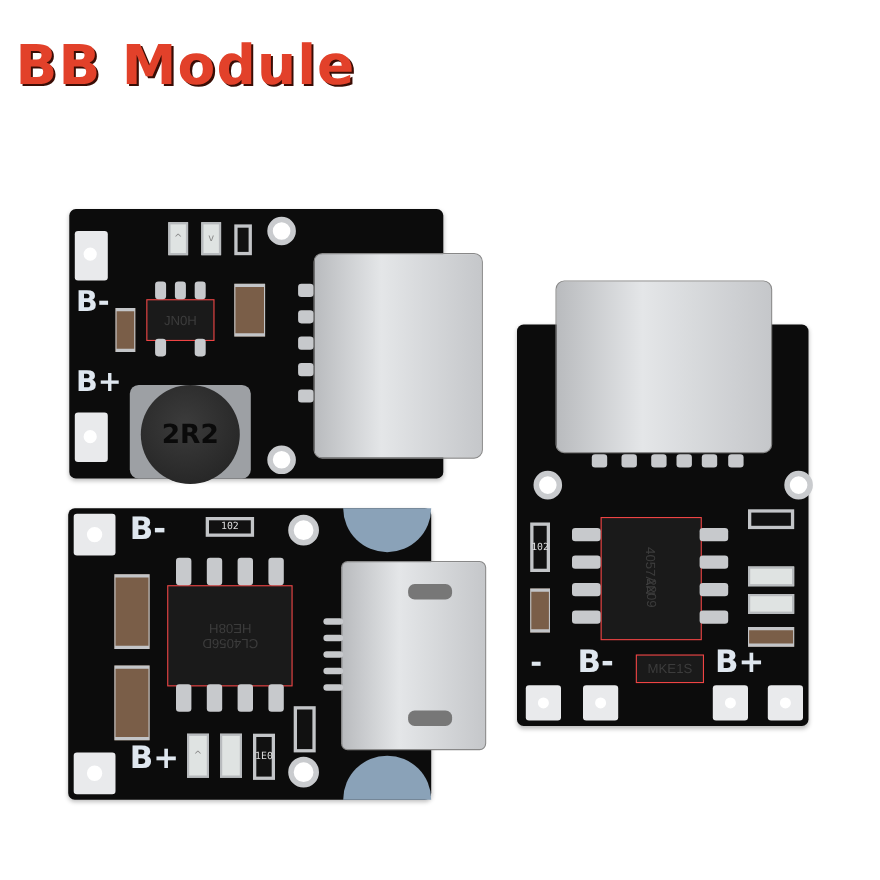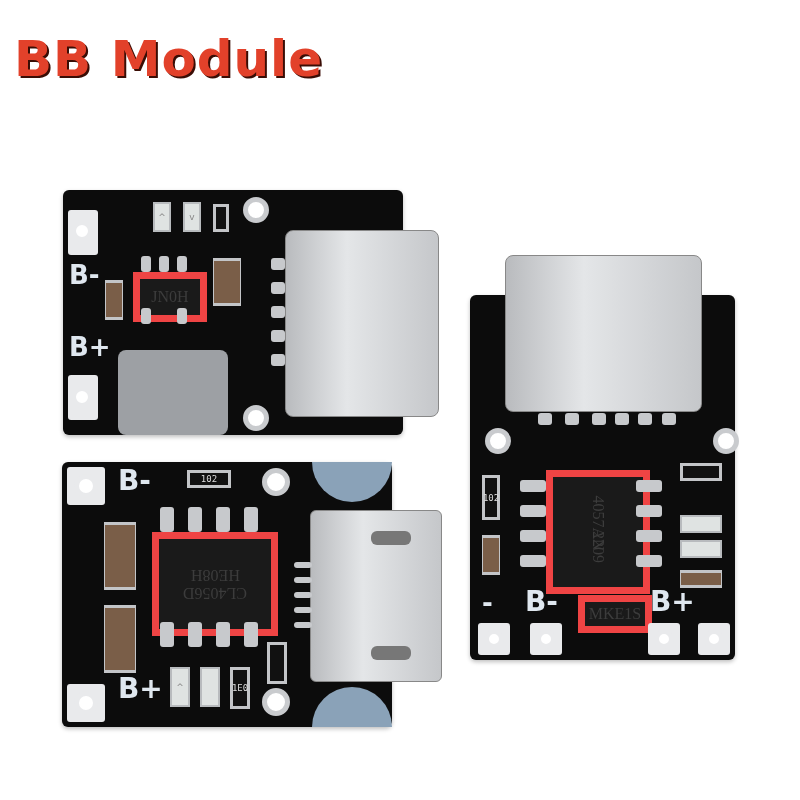--- a/index.html
+++ b/index.html
@@ -2,21 +2,21 @@
 <html><head>
 <meta charset="utf-8">
 <style>
   html,body{margin:0;padding:0;}
   body{width:800px;height:800px;background:#ffffff;position:relative;overflow:hidden;font-family:"DejaVu Sans",sans-serif;}
   .title{position:absolute;left:14px;top:30px;font-size:50px;font-weight:bold;color:#e2412a;letter-spacing:1px;text-shadow:2px 2px 0 #3a0d05;font-family:"DejaVu Sans",sans-serif;}
   .pcb{position:absolute;background:#0c0c0c;border-radius:6px;box-shadow:0 2px 4px rgba(0,0,0,0.25);}
   .pad{position:absolute;background:#e9eaec;border-radius:3px;}
   .hole{position:absolute;border-radius:50%;background:#ffffff;border:5px solid #c9cbce;box-sizing:border-box;}
   .silk{position:absolute;color:#dfe7ef;font-weight:bold;font-family:"DejaVu Sans",sans-serif;}
-  .chip{position:absolute;background:#1a1a1a;border:7px solid #ef4444;color:#3c3c3c;font-size:16px;display:flex;align-items:center;justify-content:center;font-family:Liberation Serif, serif;}
+  .chip{position:absolute;background:#1a1a1a;border:1px solid #ef4444;color:#3c3c3c;font-size:12px;display:flex;align-items:center;justify-content:center;font-family:Liberation Sans, sans-serif;}
   .pin{position:absolute;background:#c7c9cc;border-radius:3px;}
   .cap{position:absolute;background:#7a5e48;border:3px solid #c3c5c8;border-left-width:1px;border-right-width:1px;box-sizing:border-box;}
   .led{position:absolute;background:#dfe3e2;border:2px solid #b8bbbe;box-sizing:border-box;font-size:9px;color:#888;display:flex;align-items:center;justify-content:center;}
   .res{position:absolute;background:#111;border:3px solid #c3c5c8;box-sizing:border-box;color:#ddd;font-size:9px;display:flex;align-items:center;justify-content:center;font-family:"DejaVu Sans Mono",monospace;}
   .usb{position:absolute;background:linear-gradient(90deg,#b9bbbe,#e4e6e8 40%,#c5c7ca);border-radius:8px;border:1px solid #888;}
   .inductor{position:absolute;border-radius:50%;background:radial-gradient(circle at 45% 40%,#3c3c3c,#202020);color:#0a0a0a;font-weight:bold;font-size:24px;display:flex;align-items:center;justify-content:center;font-family:"DejaVu Sans",sans-serif;}
   .ind-base{position:absolute;background:#9da0a4;border-radius:8px;}
   .blue{position:absolute;background:#8aa2b8;}
 </style>
 </head>
@@ -37,20 +37,21 @@
   <div class="hole" style="left:180px;top:7px;width:26px;height:26px;"></div>
   <div class="chip" style="left:70px;top:82px;width:60px;height:36px;">JN0H</div>
   <div class="pin" style="left:78px;top:66px;width:10px;height:16px;"></div>
   <div class="pin" style="left:96px;top:66px;width:10px;height:16px;"></div>
   <div class="pin" style="left:114px;top:66px;width:10px;height:16px;"></div>
   <div class="pin" style="left:78px;top:118px;width:10px;height:16px;"></div>
   <div class="pin" style="left:114px;top:118px;width:10px;height:16px;"></div>
   <div class="cap" style="left:42px;top:90px;width:18px;height:40px;"></div>
   <div class="cap" style="left:150px;top:68px;width:28px;height:48px;"></div>
   <div class="ind-base" style="left:55px;top:160px;width:110px;height:85px;"></div>
+  <div class="inductor" style="left:65px;top:160px;width:90px;height:90px;">2R2</div>
   <div class="hole" style="left:180px;top:215px;width:26px;height:26px;"></div>
   <div class="usb" style="left:222px;top:40px;width:152px;height:185px;"></div>
   <div class="pin" style="left:208px;top:68px;width:14px;height:12px;"></div>
   <div class="pin" style="left:208px;top:92px;width:14px;height:12px;"></div>
   <div class="pin" style="left:208px;top:116px;width:14px;height:12px;"></div>
   <div class="pin" style="left:208px;top:140px;width:14px;height:12px;"></div>
   <div class="pin" style="left:208px;top:164px;width:14px;height:12px;"></div>
 </div>
 
 <div class="pcb" style="left:470px;top:295px;width:265px;height:365px;">

